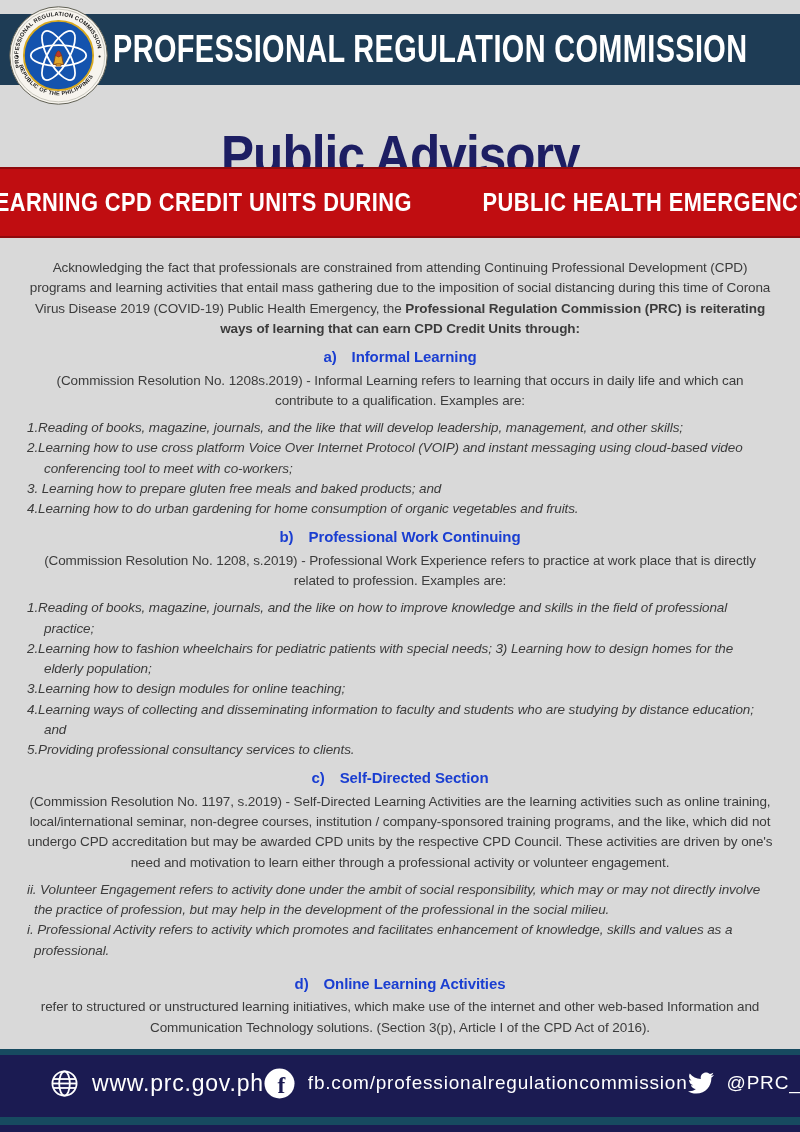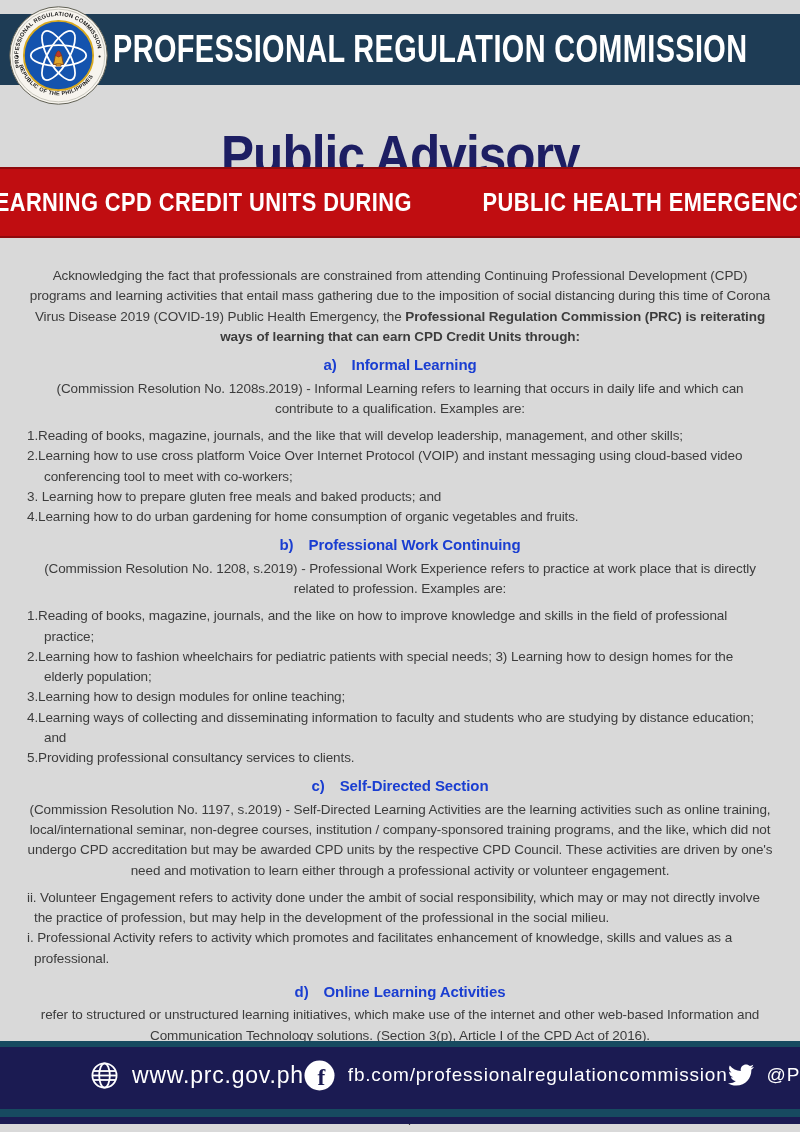--- a/index.html
+++ b/index.html
@@ -39,39 +39,39 @@
     transform:scaleX(0.84); transform-origin:center; letter-spacing:0.5px;
   }
 
   
   .content {
     position:absolute; top:252px; left:0; right:0; bottom:77px;
     padding:0 27px; box-sizing:border-box;
     color:#3c3c3c; font-size:13.5px; line-height:1.5; letter-spacing:-0.1px;
   }
   .center { text-align:center; }
-  .intro { margin:14px 0 0; text-align:center; }
+  .intro { margin:6px 0 0; text-align:center; }
   .sec-head {
     text-align:center; color:#1a3ed1; font-weight:bold; font-size:15px;
     margin:7px 0 2px;
   }
   .sec-head .letter { margin-right:15px; }
   .sec-desc { text-align:center; margin:0; }
-  .num-list { margin:7px 0 0; }
+  .num-list { margin:7px 0 0;font-style:italic; }
   .num-item { padding-left:17px; text-indent:-17px; }
   .roman-item { padding-left:7px; text-indent:-7px; }
   .closing { text-align:center; margin:11px 0 0; }
   .red-bold { color:#cf1118; font-weight:bold; }
   .link-note { text-align:center; margin:11px 0 0; }
   .pdf-link { color:#2b3cd0; text-decoration:underline; }
 
   
   .footer {
-    position:absolute; left:0; right:0; bottom:8px; height:77px;
-    background:#1b1b52; border-top:6px solid #174a60; box-sizing:content-box;padding-left:40px;
+    position:absolute; left:0; right:0; bottom:0; height:77px;
+    background:#1b1b52; border-top:6px solid #174a60; box-sizing:content-box;
   }
   .footer-row {
     height:56px; display:flex; align-items:center; justify-content:space-between;
     padding:0 28px 0 50px; color:#fff;
   }
   .footer-item { display:flex; align-items:center; gap:13px; }
   .footer-item .txt { letter-spacing:0.8px; }
   .site-txt { font-size:23px; }
   .fb-txt { font-size:19px; }
   .tw-txt { font-size:19px; }

